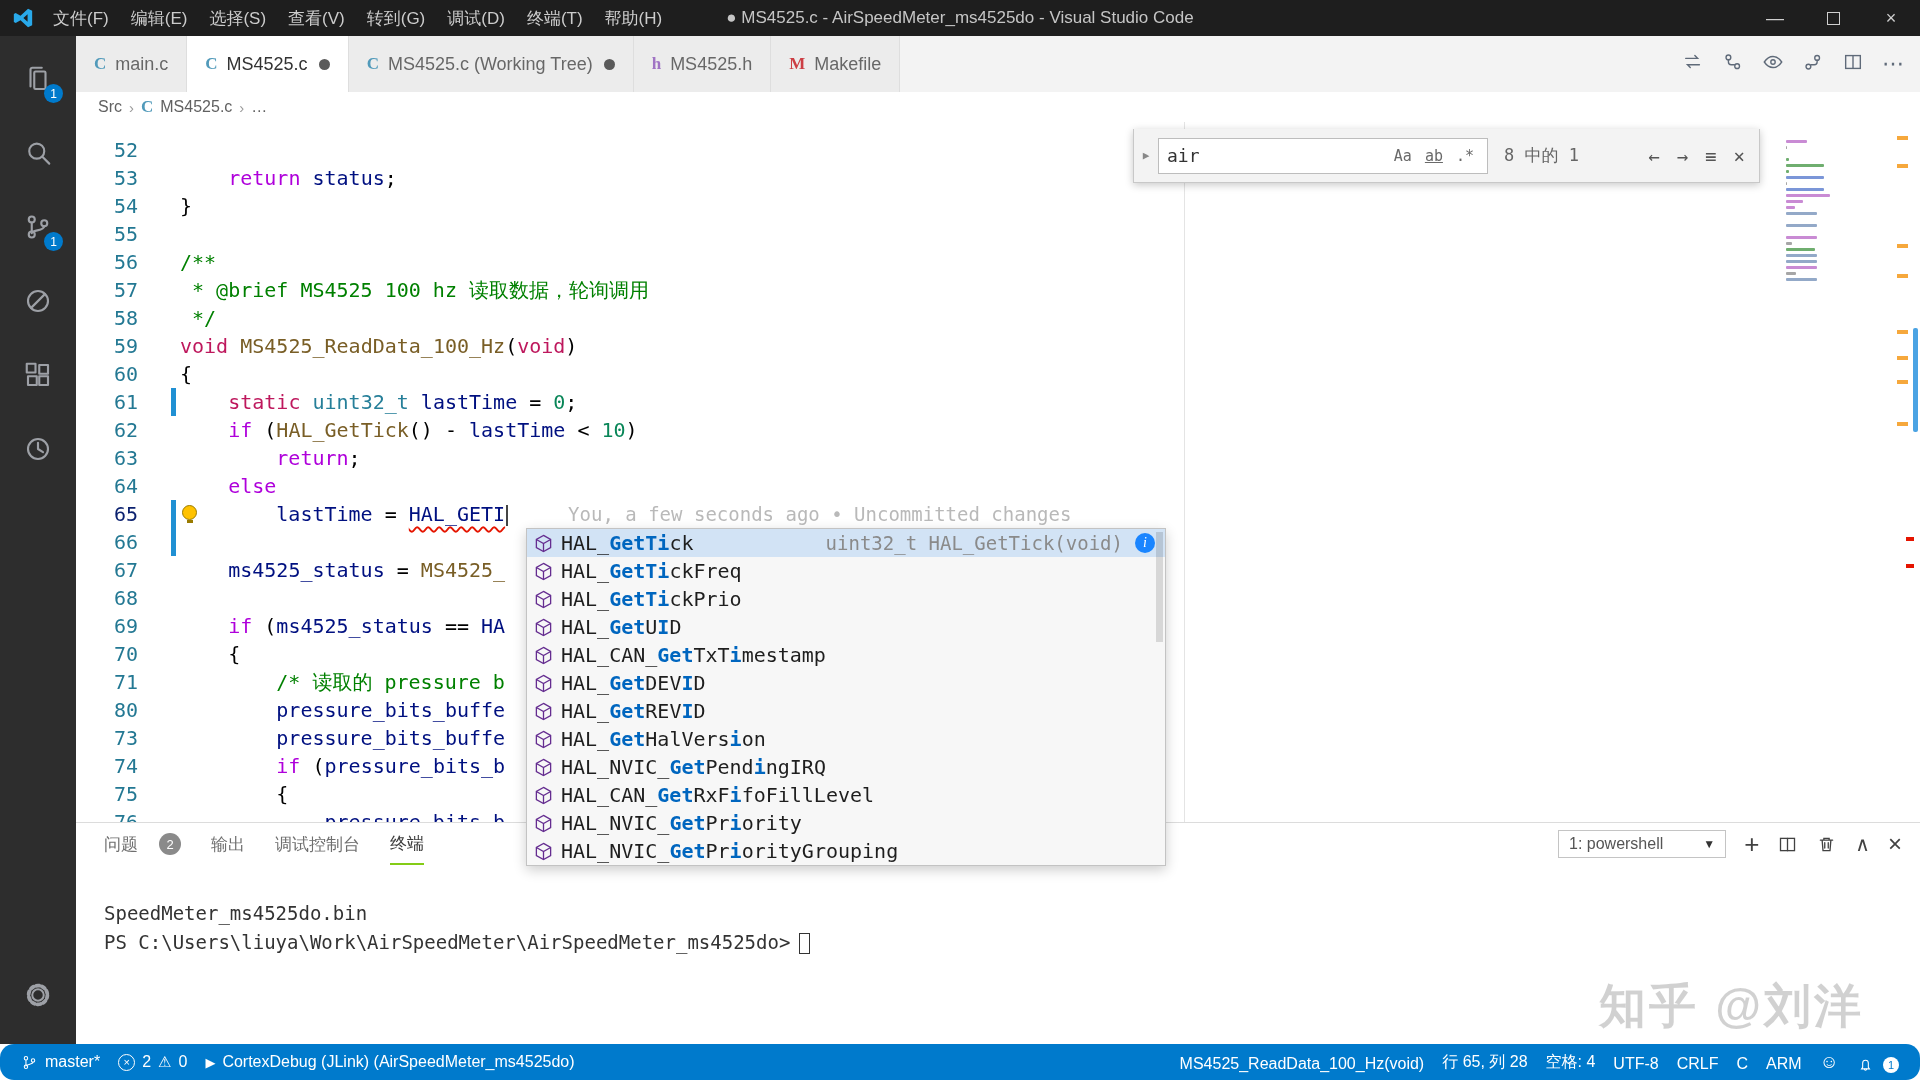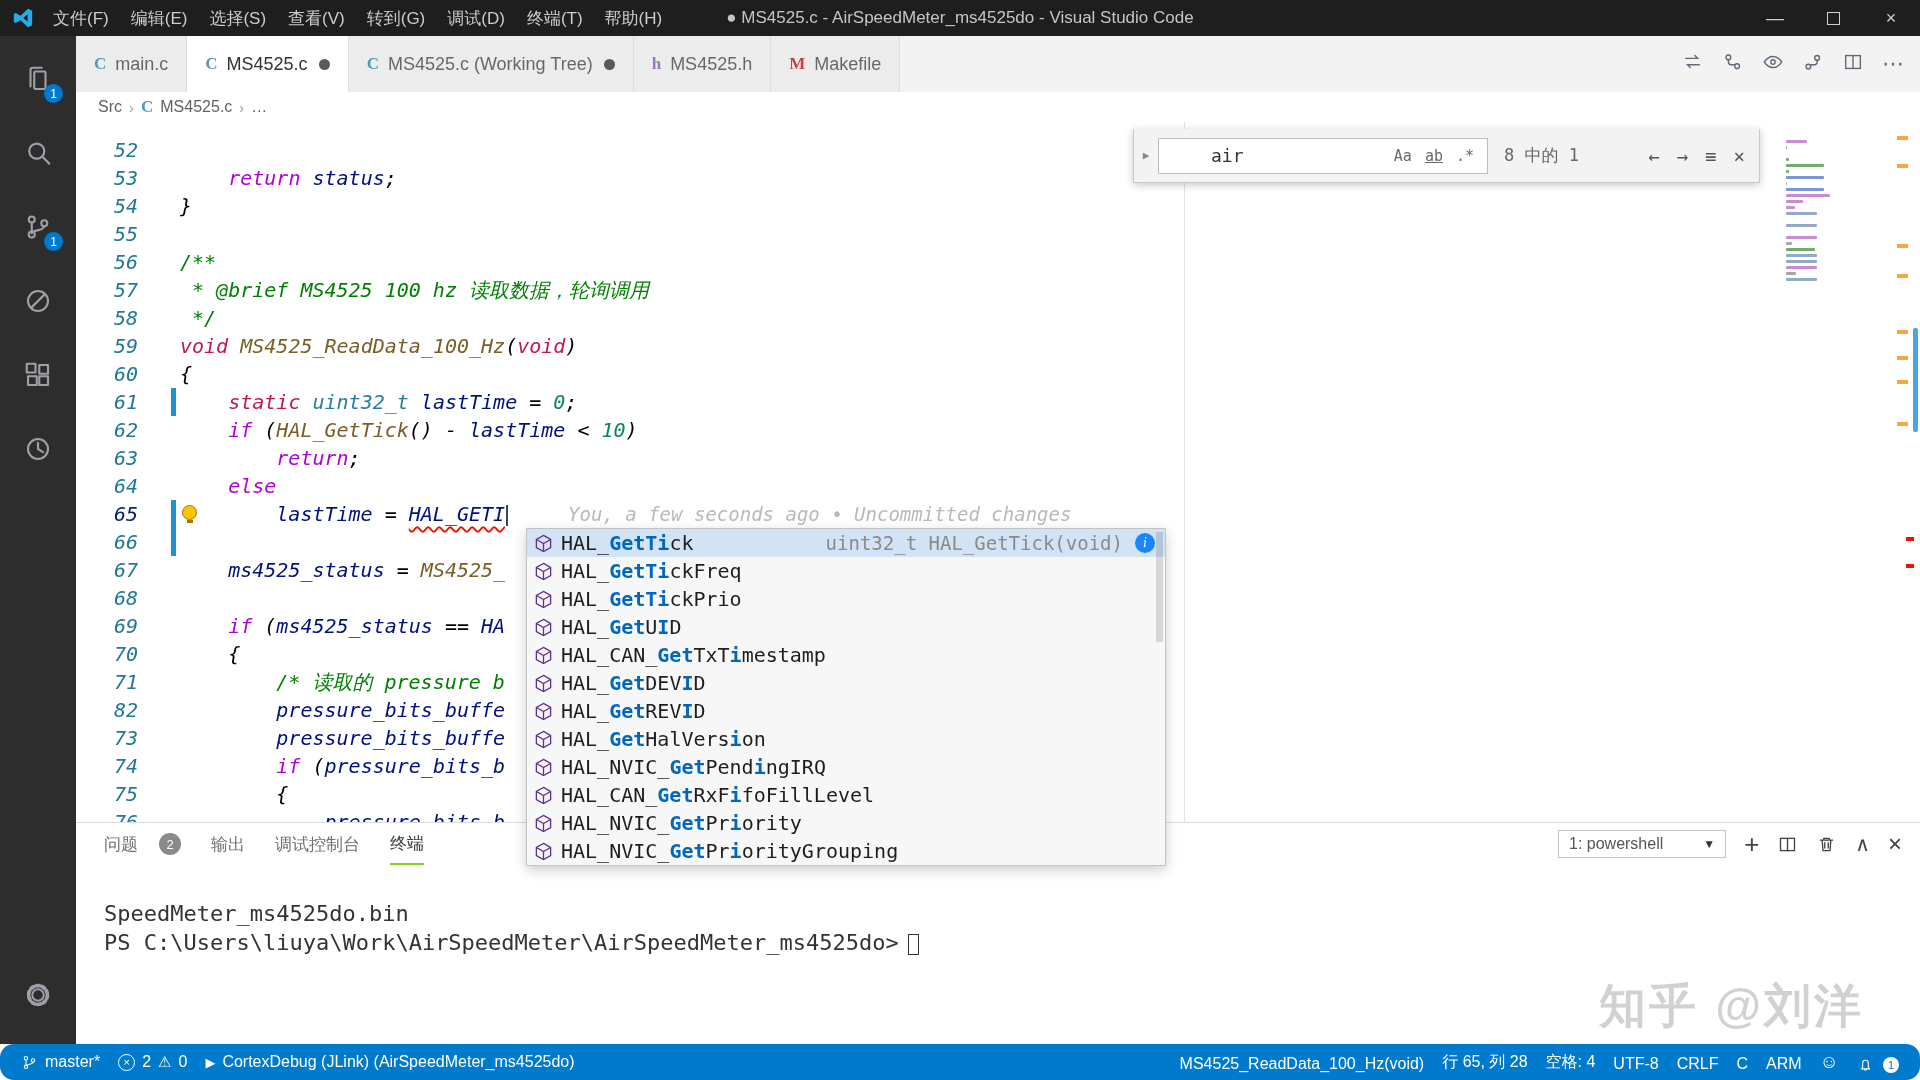--- a/index.html
+++ b/index.html
@@ -49,21 +49,21 @@
   
   .breadcrumb { height:30px; display:flex; align-items:center; padding-left:22px; font-size:16px;
     color:#616161; gap:7px; background:#fff; flex:none; }
   .bc-sep { color:#9a9a9a; font-size:15px; }
 
   
   .editor { height:700px; position:relative; background:#fff; z-index:5; flex:none;
     font-family:"DejaVu Sans Mono", monospace; font-size:20px; }
   #codewrap { position:absolute; inset:0; overflow:hidden; }
   #code { padding-top:14px; }
-  .cl { height:28px; line-height:28px; white-space:pre; position:relative;font-style:italic; }
+  .cl { height:28px; line-height:28px; white-space:pre; position:relative; }
   .ln { display:inline-block; width:62px; text-align:right; color:#237893; }
   .ln.cur { color:#0b216f; }
   .codetext { margin-left:42px; }
   .chbar { position:absolute; left:95px; top:0; width:5px; height:28px; background:#2090d3; }
   .kw{color:#af00db} .ty{color:#be185d} .tn{color:#267f99} .fn{color:#795e26}
   .v{color:#001080} .n{color:#098658} .cm{color:#008000}
   .sq { text-decoration: underline wavy #e51400; text-decoration-thickness:1.5px; text-underline-offset:5px; }
   .caret { display:inline-block; width:2px; height:21px; background:#444; vertical-align:middle; margin-left:1px; }
   .blame { color:#b9b9b9; margin-left:60px; font-size:19px; }
   .bulb { position:absolute; left:106px; top:5px; width:15px; height:15px; background:#ffc200;
@@ -71,21 +71,21 @@
   .bulb::after { content:""; position:absolute; left:3.5px; bottom:-4px; width:6px; height:3px; background:#9a7b00; }
   .ruler { position:absolute; top:0; bottom:0; left:1108px; width:1px; background:#e4e4e4; }
 
   
   .findw { position:absolute; top:7px; left:1057px; width:627px; height:54px; background:#f3f3f3;
     border:1px solid #c8c8c8; border-top:none; box-shadow:0 2px 8px rgba(0,0,0,.22);
     display:flex; align-items:center; z-index:40; font-size:17px; color:#444; }
   .find-grip { width:24px; text-align:center; color:#888; font-size:11px; }
   .find-input { width:330px; height:36px; background:#fff; border:1px solid #bdbdbd; display:flex;
     align-items:center; padding:0 8px; font-size:18px; color:#333; }
-  .find-q { flex:1;margin-left:44px; }
+  .find-q { flex:1; }
   .fi { color:#6a6a6a; font-size:15px; padding:2px 5px; margin-left:3px; border-radius:3px; }
   .fi.ww { text-decoration:underline; }
   .find-count { margin:0 16px; color:#666; white-space:nowrap; }
   .find-nav { display:flex; align-items:center; gap:17px; color:#555; font-size:19px; margin-left:auto; margin-right:14px; }
 
   
   .suggest { position:absolute; left:450px; top:406px; width:640px; background:#f7f7f7;
     border:1px solid #c3c3c3; box-shadow:0 4px 12px rgba(0,0,0,.2); z-index:50; }
   .suggest::after { content:""; position:absolute; right:2px; top:3px; width:7px; height:110px; background:rgba(0,0,0,.13); }
   .srow { display:flex; align-items:center; height:28px; padding:0 10px 0 7px; color:#1e1e1e; }
@@ -112,21 +112,21 @@
   .ptab { margin-right:30px; font-size:17px; color:#6f6f6f; display:flex; align-items:center; gap:21px;
     height:100%; white-space:nowrap; }
   .ptab.active { color:#3b3b3b; border-bottom:2px solid #84cc16; }
   .pbadge { background:#8a8a8a; color:#fff; border-radius:50%; min-width:22px; height:22px; font-size:13px;
     display:flex; align-items:center; justify-content:center; }
   .panel-right { margin-left:auto; display:flex; align-items:center; gap:18px; color:#424242; }
   .term-select { border:1px solid #c4c4c4; background:#fff; font-size:16px; color:#555;
     padding:4px 10px; display:flex; align-items:center; gap:40px; }
   .pi { font-size:20px; color:#424242; display:flex; align-items:center; }
   .pi svg { width:21px; height:21px; stroke:currentColor; fill:none; stroke-width:1.5; stroke-linecap:round; }
-  .term { padding:34px 0 0 28px; font-family:"DejaVu Sans Mono", monospace; font-size:22px;
+  .term { padding:34px 0 0 28px; font-family:"DejaVu Sans Mono", monospace; font-size:19px;
     color:#333; line-height:29px; }
   .tcursor { display:inline-block; width:11px; height:21px; border:1.5px solid #333;
     vertical-align:middle; margin-left:9px; }
   .watermark { position:absolute; right:56px; bottom:6px; font-size:47px; color:rgba(0,0,0,.18);
     font-weight:bold; letter-spacing:3px; white-space:nowrap; }
 
   
   .statusbar { height:36px; background:#007acc; color:#fff; display:flex; align-items:center;
     font-size:16px; padding:0 12px; flex:none;border-radius:14px; }
   .sb-item { display:flex; align-items:center; gap:7px; padding:0 9px; white-space:nowrap; }
@@ -300,21 +300,21 @@
               <div class="cl"><span class="ln">62</span><span class="codetext"><span class="">    </span><span class="kw">if</span><span class=""> (</span><span class="fn">HAL_GetTick</span><span class="">() - </span><span class="v">lastTime</span><span class=""> &lt; </span><span class="n">10</span><span class="">)</span></span></div>
               <div class="cl"><span class="ln">63</span><span class="codetext"><span class="">        </span><span class="kw">return</span><span class="">;</span></span></div>
               <div class="cl"><span class="ln">64</span><span class="codetext"><span class="">    </span><span class="kw">else</span></span></div>
               <div class="cl"><span class="chbar"></span><span class="ln cur">65</span><span class="codetext"><span class="">        </span><span class="v">lastTime</span><span class=""> = </span><span class="v sq">HAL_GETI</span><span class="caret"></span></span><span class="bulb"></span><span class="blame">You, a few seconds ago • Uncommitted changes</span></div>
               <div class="cl"><span class="chbar"></span><span class="ln">66</span><span class="codetext"></span></div>
               <div class="cl"><span class="ln">67</span><span class="codetext"><span class="">    </span><span class="v">ms4525_status</span><span class=""> = </span><span class="fn">MS4525_</span></span></div>
               <div class="cl"><span class="ln">68</span><span class="codetext"></span></div>
               <div class="cl"><span class="ln">69</span><span class="codetext"><span class="">    </span><span class="kw">if</span><span class=""> (</span><span class="v">ms4525_status</span><span class=""> == </span><span class="v">HA</span></span></div>
               <div class="cl"><span class="ln">70</span><span class="codetext"><span class="">    {</span></span></div>
               <div class="cl"><span class="ln">71</span><span class="codetext"><span class="">        </span><span class="cm">/* 读取的 pressure b</span></span></div>
-              <div class="cl"><span class="ln">82</span><span class="codetext"><span class="">        </span><span class="v">pressure_bits_buffe</span></span></div>
+              <div class="cl"><span class="ln">80</span><span class="codetext"><span class="">        </span><span class="v">pressure_bits_buffe</span></span></div>
               <div class="cl"><span class="ln">73</span><span class="codetext"><span class="">        </span><span class="v">pressure_bits_buffe</span></span></div>
               <div class="cl"><span class="ln">74</span><span class="codetext"><span class="">        </span><span class="kw">if</span><span class=""> (</span><span class="v">pressure_bits_b</span></span></div>
               <div class="cl"><span class="ln">75</span><span class="codetext"><span class="">        {</span></span></div>
               <div class="cl"><span class="ln">76</span><span class="codetext"><span class="">            </span><span class="v">pressure_bits_b</span></span></div>
             </div>
         </div>
 
         <div class="findw">
           <span class="find-grip">▶</span>
           <div class="find-input">

